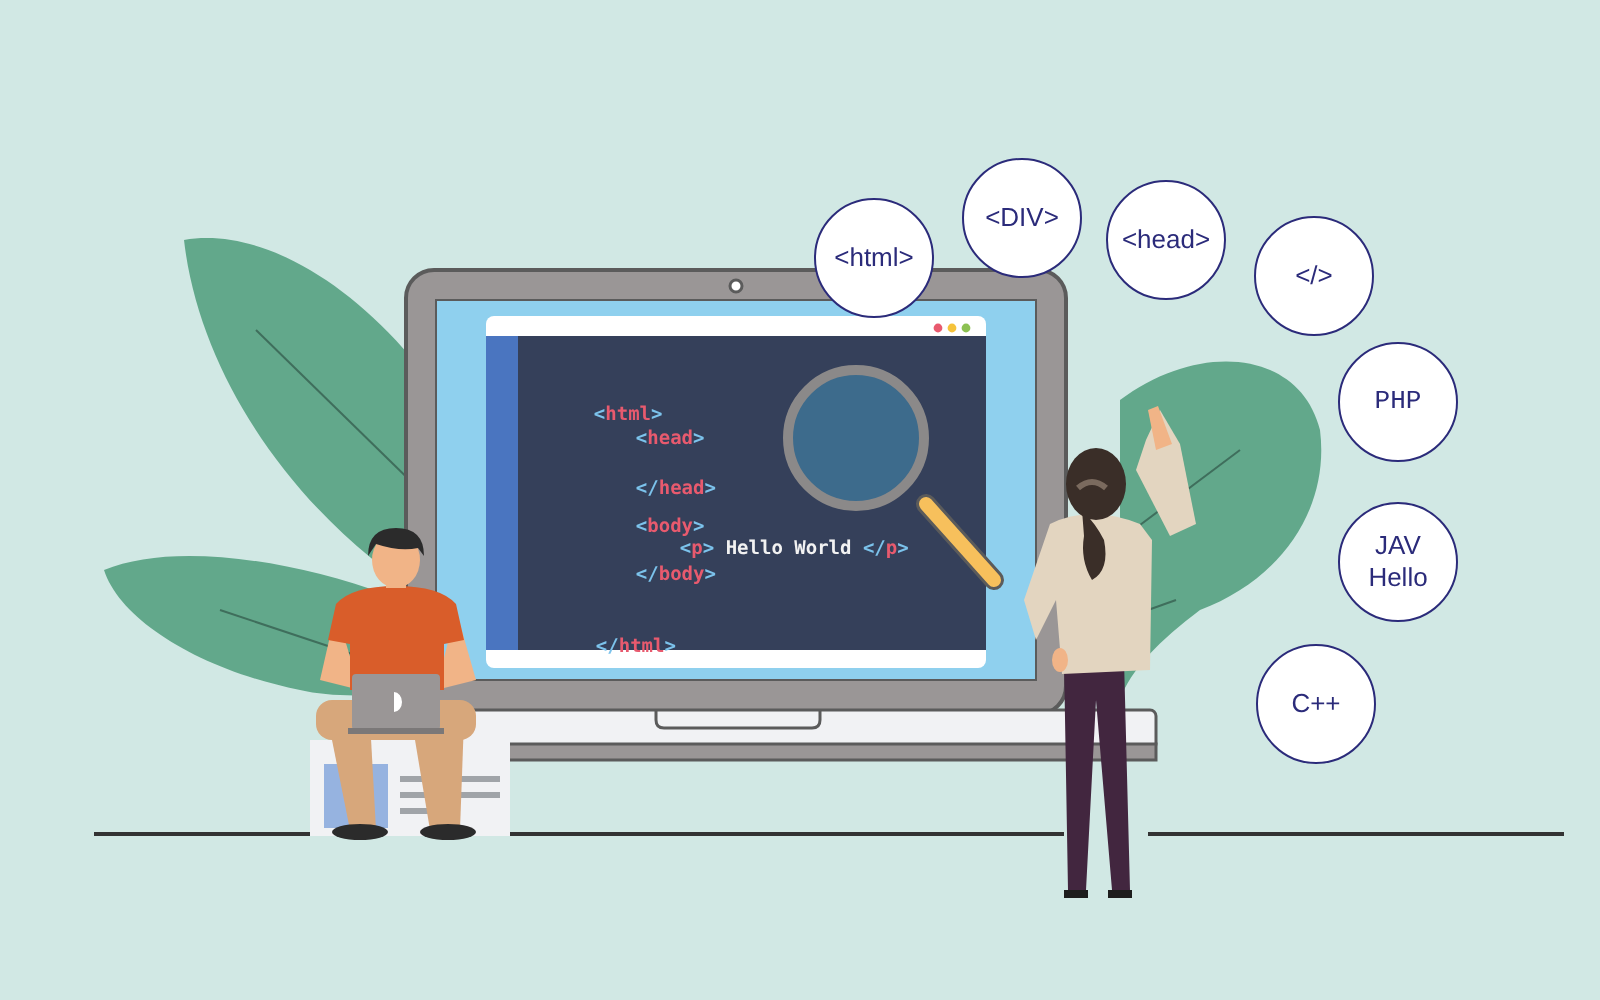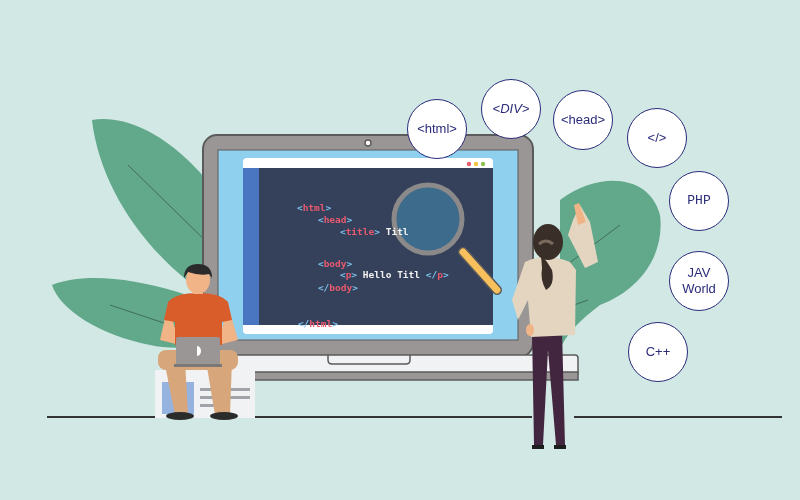--- a/index.html
+++ b/index.html
@@ -101,49 +101,49 @@
   </g>
 </svg>
 
 <div class="code">
   <div class="ln" style="left:15px;top:22px;">
     <span class="br">&lt;</span><span class="tag">html</span><span class="br">&gt;</span>
   </div>
   <div class="ln" style="left:36px;top:34px;">
     <span class="br">&lt;</span><span class="tag">head</span><span class="br">&gt;</span>
   </div>
-  <div class="ln" style="left:58px;top:46px;">
-    <span class="br">&lt;</span><span class="tag">title</span><span class="br">&gt;</span><span class="txt"> Titl</span>
+  <div class="ln" style="left:36px;top:59px;">
+    <span class="br">&lt;/</span><span class="tag">head</span><span class="br">&gt;</span>
   </div>
   <div class="ln" style="left:36px;top:78px;">
     <span class="br">&lt;</span><span class="tag">body</span><span class="br">&gt;</span>
   </div>
   <div class="ln" style="left:58px;top:89px;">
-    <span class="br">&lt;</span><span class="tag">p</span><span class="br">&gt;</span><span class="txt"> Hello Titl </span><span class="br">&lt;/</span><span class="tag">p</span><span class="br">&gt;</span>
+    <span class="br">&lt;</span><span class="tag">p</span><span class="br">&gt;</span><span class="txt"> Hello World </span><span class="br">&lt;/</span><span class="tag">p</span><span class="br">&gt;</span>
   </div>
   <div class="ln" style="left:36px;top:102px;">
     <span class="br">&lt;/</span><span class="tag">body</span><span class="br">&gt;</span>
   </div>
   <div class="ln" style="left:16px;top:138px;">
     <span class="br">&lt;/</span><span class="tag">html</span><span class="br">&gt;</span>
   </div>
 </div>
 
 <div class="bubble" style="left:407px;top:99px;width:60px;height:60px;">
     <span>&lt;html&gt;</span>
   </div>
-<div class="bubble" style="left:481px;top:79px;width:60px;height:60px;font-style:italic;">
+<div class="bubble" style="left:481px;top:79px;width:60px;height:60px;">
     <span>&lt;DIV&gt;</span>
   </div>
 <div class="bubble" style="left:553px;top:90px;width:60px;height:60px;">
     <span>&lt;head&gt;</span>
   </div>
 <div class="bubble" style="left:627px;top:108px;width:60px;height:60px;">
     <span>&lt;/&gt;</span>
   </div>
 <div class="bubble" style="left:669px;top:171px;width:60px;height:60px;font-family:Liberation Mono, monospace;">
     <span>PHP</span>
   </div>
 <div class="bubble" style="left:669px;top:251px;width:60px;height:60px;white-space:pre-line;"><span>JAV
-World</span></div>
+Hello</span></div>
 <div class="bubble" style="left:628px;top:322px;width:60px;height:60px;">
     <span>C++</span>
   </div>
 
 </body></html>

